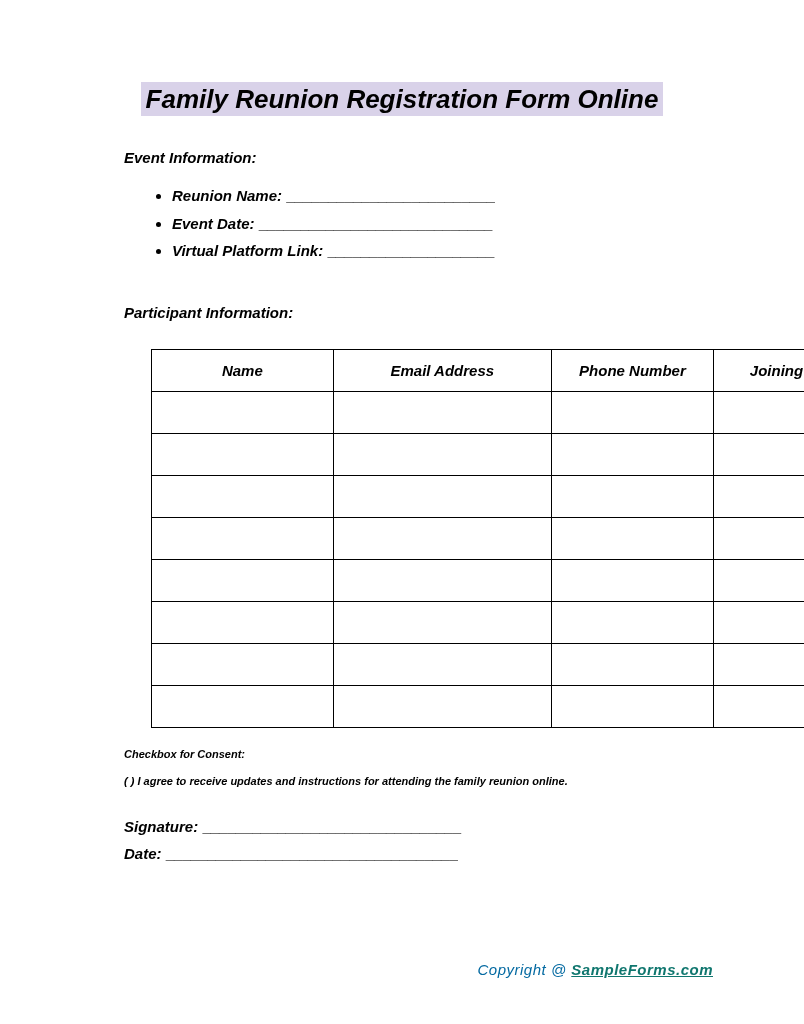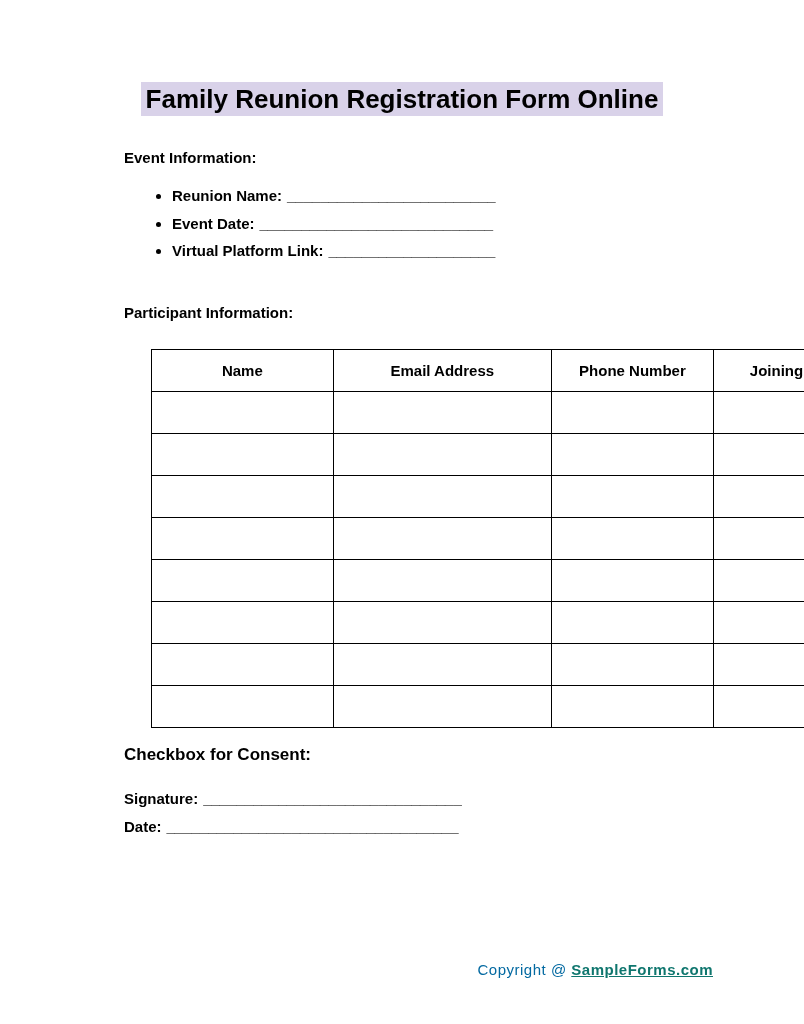--- a/index.html
+++ b/index.html
@@ -5,20 +5,21 @@
   html, body { margin: 0; padding: 0; background: #ffffff; }
   .page {
     width: 804px;
     height: 1024px;
     background: #ffffff;
     position: relative;
     overflow: hidden;
     font-family: "Liberation Sans", sans-serif;
     color: #000000;
     box-sizing: border-box;
+    font-style: italic;
   }
   .title {
     margin: 0;
     padding-top: 82px;
     text-align: center;
     font-size: 26px;
     font-weight: bold;
     line-height: 34px;
   }
   .title .hl {
@@ -69,21 +70,21 @@
   table.participants td {
     height: 41px;
     padding: 0;
   }
   .col-name { width: 25%; }
   .col-email { width: 30%; }
   .col-phone { width: 22.3%; }
   .col-join { width: 22.7%; }
   .consent {
     margin-top: 13px;
-    font-size: 17px;
+    font-size: 11px;
     font-weight: bold;
     line-height: 27.5px;
   }
   .sig-block {
     margin-top: 17px;
     font-size: 15px;
     font-weight: bold;
     line-height: 27.5px;
   }
   .footer {
@@ -188,20 +189,21 @@
             <td></td>
             <td></td>
             <td></td>
             <td></td>
           </tr>
         </tbody>
     </table>
 
     <div class="consent">
       <div>Checkbox for Consent:</div>
+      <div>( ) I agree to receive updates and instructions for attending the family reunion online.</div>
     </div>
 
     <div class="sig-block">
       <div>
         <span>Signature:</span><span class="blank">_______________________________</span>
       </div>
       <div>
         <span>Date:</span><span class="blank">___________________________________</span>
       </div>
     </div>

